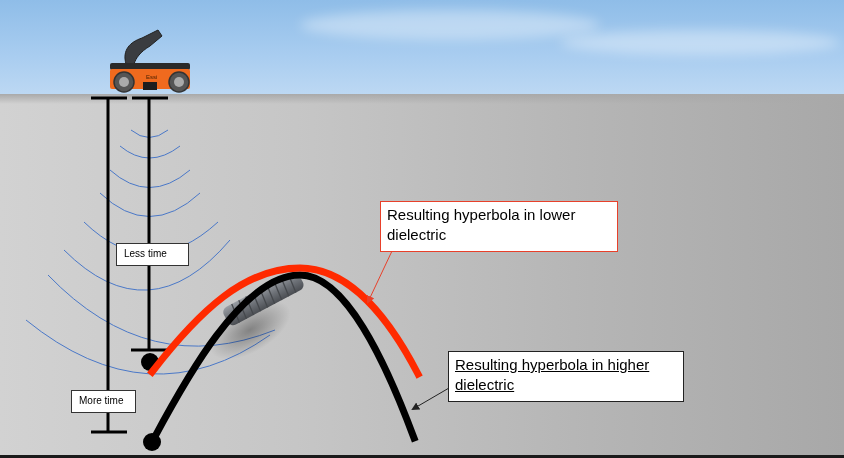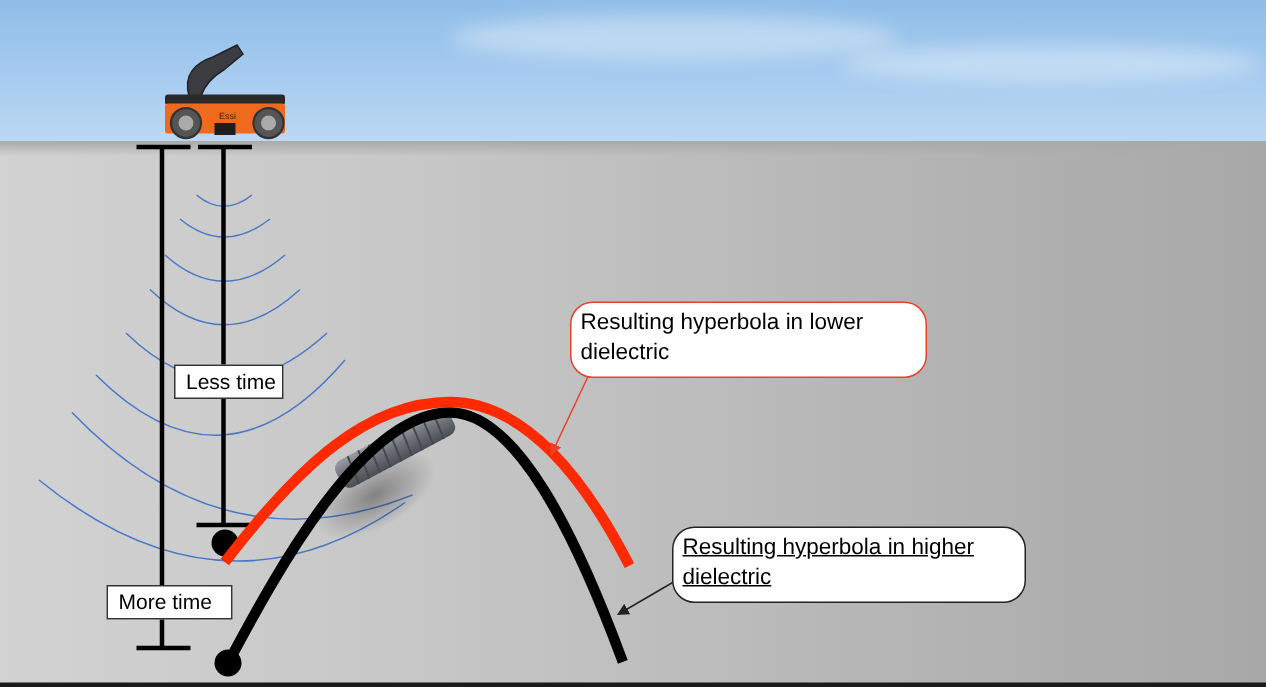--- a/index.html
+++ b/index.html
@@ -7,22 +7,22 @@
   .sky { position: absolute; left: 0; top: 0; width: 844px; height: 94px;
     background: linear-gradient(180deg, #8fbde8 0%, #a9cdf0 60%, #bcd8f3 100%); }
   .sky-cloud { position: absolute; border-radius: 50%; background: rgba(255,255,255,0.35); filter: blur(6px); }
   .concrete { position: absolute; left: 0; top: 94px; width: 844px; height: 362px;
     background: linear-gradient(90deg, #d2d2d2 0%, #c6c6c6 35%, #b5b5b5 70%, #a8a8a8 100%); }
   .concrete-top { position: absolute; left: 0; top: 94px; width: 844px; height: 10px;
     background: linear-gradient(180deg, #a9a9a9, rgba(180,180,180,0)); }
   .bottom-border { position: absolute; left: 0; top: 455px; width: 844px; height: 3px; background: #1a1a1a; }
   svg.overlay { position: absolute; left: 0; top: 0; }
   .label-box { position: absolute; background: #ffffff; color: #000; box-sizing: border-box; }
-  .small-label { font-size: 14px; border: 1px solid #333; padding: 0 0 0 7px; line-height: 20px; }
-  .callout { font-size: 15px; line-height: 20px; padding: 3px 6px; border-radius: 15px; }
+  .small-label { font-size: 10px; border: 1px solid #333; padding: 0 0 0 7px; line-height: 20px; }
+  .callout { font-size: 15px; line-height: 20px; padding: 3px 6px; }
   .callout.red { border: 1.5px solid #e8402a; }
   .callout.black { border: 1.5px solid #222; }
 </style>
 </head>
 <body>
 
 <div class="sky">
   <div class="sky-cloud" style="left:300px;top:10px;width:300px;height:30px;"></div>
   <div class="sky-cloud" style="left:560px;top:30px;width:280px;height:25px;"></div>
 </div>
@@ -102,16 +102,16 @@
   <circle cx="150" cy="362" r="9" fill="#000"></circle>
   <path d="M152,372 C200,310 245,268 300,268 C350,268 390,320 418,374" fill="none" stroke="#ff2a00" stroke-width="7" stroke-linecap="square"></path>
 
   <line x1="392" y1="251" x2="368" y2="302" stroke="#e8402a" stroke-width="1" marker-end="url(#arrowRed)"></line>
   <line x1="449" y1="388" x2="413" y2="409" stroke="#222" stroke-width="1" marker-end="url(#arrowBlack)"></line>
 </svg>
 
 <div class="bottom-border"></div>
 
 <div class="label-box small-label" style="left:116px;top:243px;width:73px;height:23px;">Less time</div>
-<div class="label-box small-label" style="left:71px;top:390px;width:84px;height:23px;">More time</div>
+<div class="label-box small-label" style="left:71px;top:390px;width:65px;height:23px;">More time</div>
 
 <div class="label-box callout red" style="left:380px;top:201px;width:238px;height:51px;">Resulting hyperbola in lower dielectric</div>
 <div class="label-box callout black" style="left:448px;top:351px;width:236px;height:51px;text-decoration:underline;">Resulting hyperbola in higher dielectric</div>
 
 </body></html>

